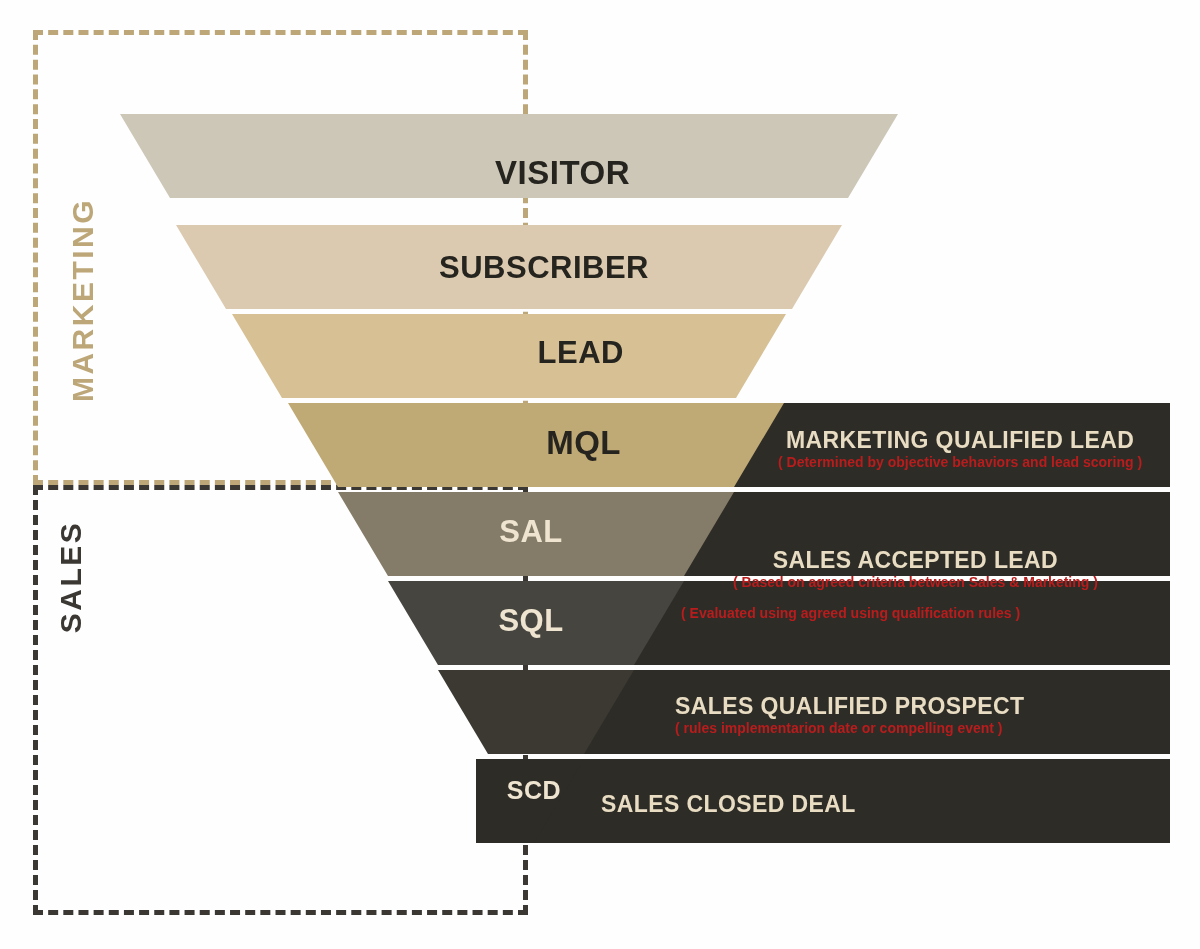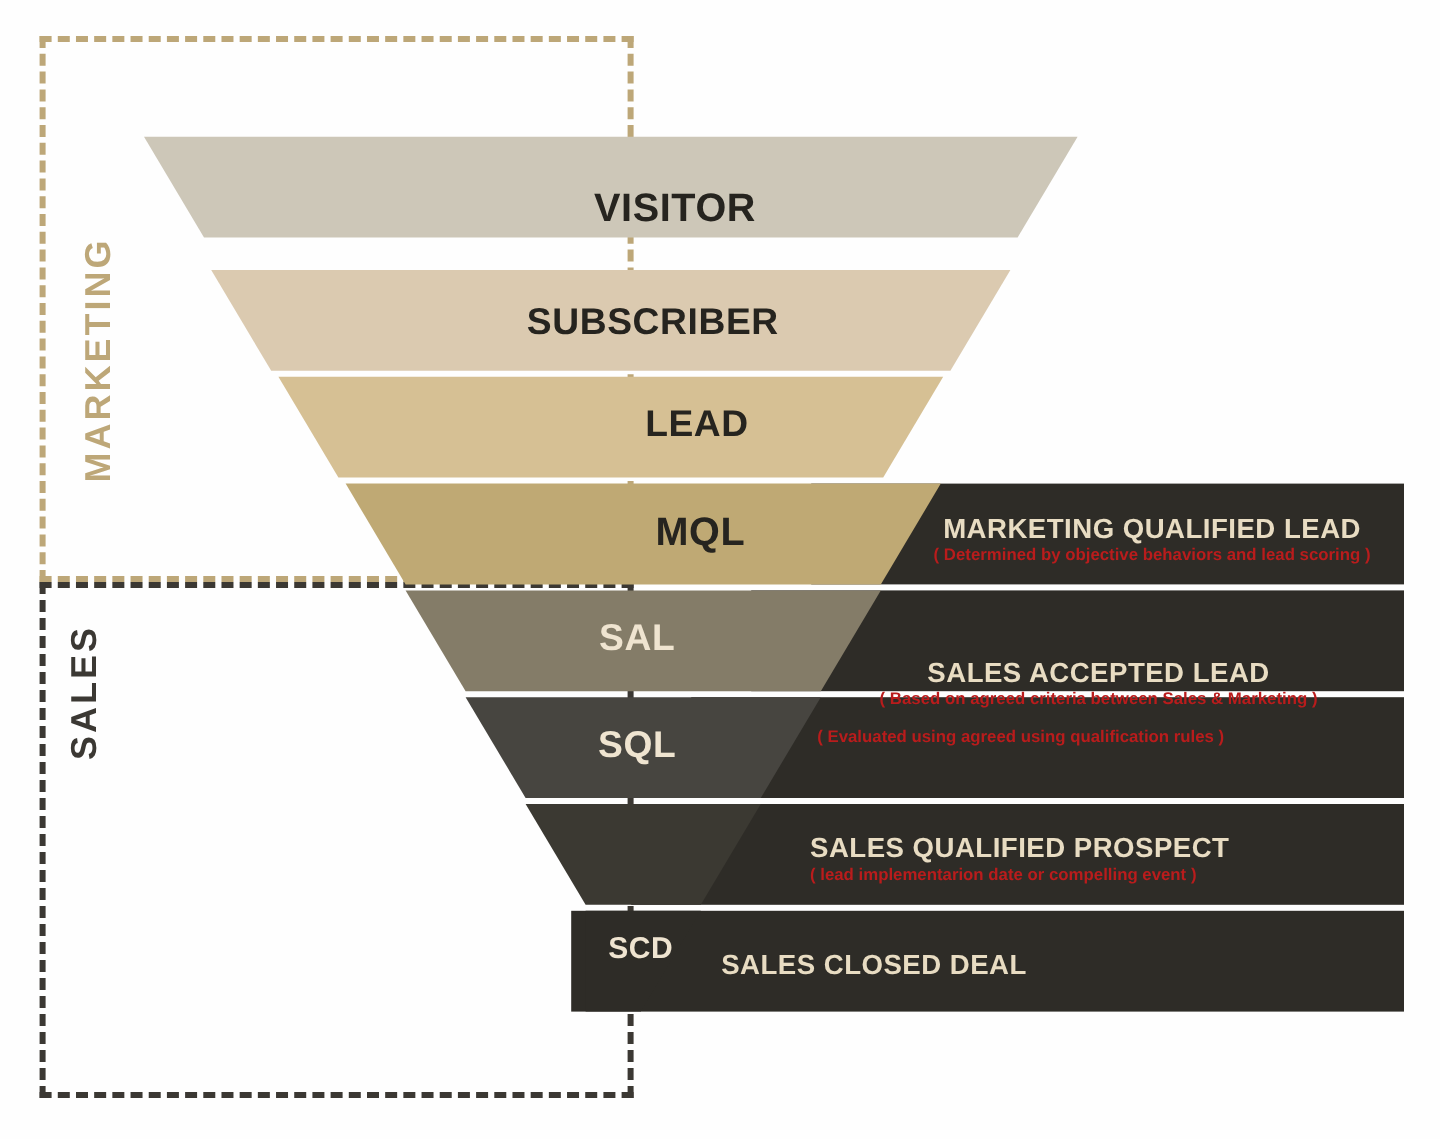--- a/index.html
+++ b/index.html
@@ -160,20 +160,20 @@
     <span class="desc-title" style="font-size:23px;">SALES ACCEPTED LEAD</span>
     <span class="desc-sub" style="font-size:14px;">( Based on agreed criteria between Sales &amp; Marketing )</span>
   </div>
 
   <div class="desc-block" style="left:681px; top:605px;">
     <span class="desc-sub" style="font-size:14px;">( Evaluated using agreed using qualification rules )</span>
   </div>
 
   <div class="desc-block" style="left:631px; top:694px;margin-left:44px;">
     <span class="desc-title" style="font-size:23px;">SALES QUALIFIED PROSPECT</span>
-    <span class="desc-sub" style="font-size:14px;">( lead implementarion date or compelling event )</span>
+    <span class="desc-sub" style="font-size:14px;">( rules implementarion date or compelling event )</span>
   </div>
 
   <div class="desc-block" style="left:601px; top:792px;">
     <span class="desc-title" style="font-size:23px;">SALES CLOSED DEAL</span>
   </div>
 
 </div>
 
 </body></html>

